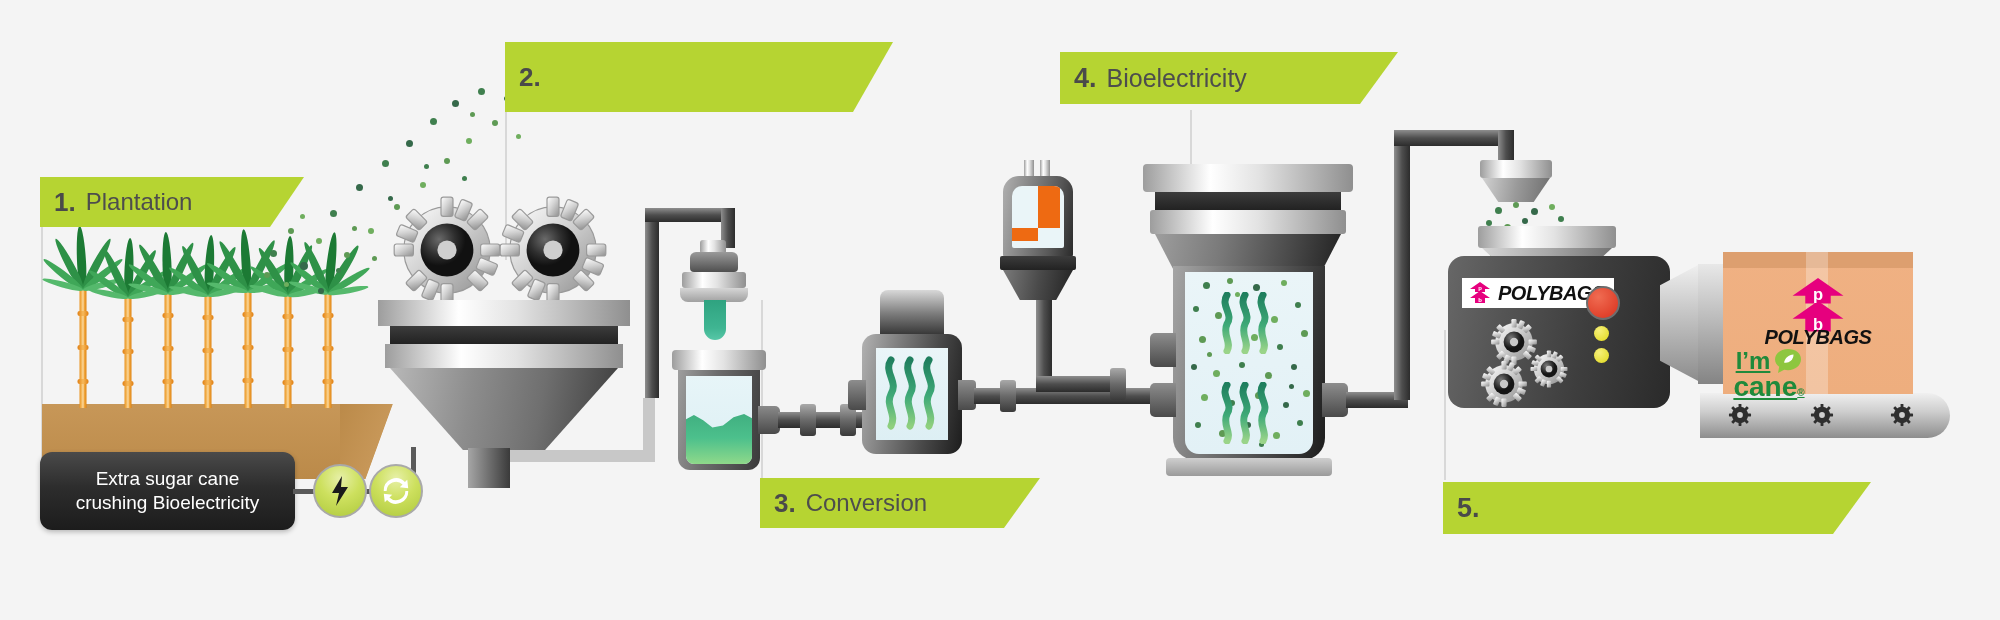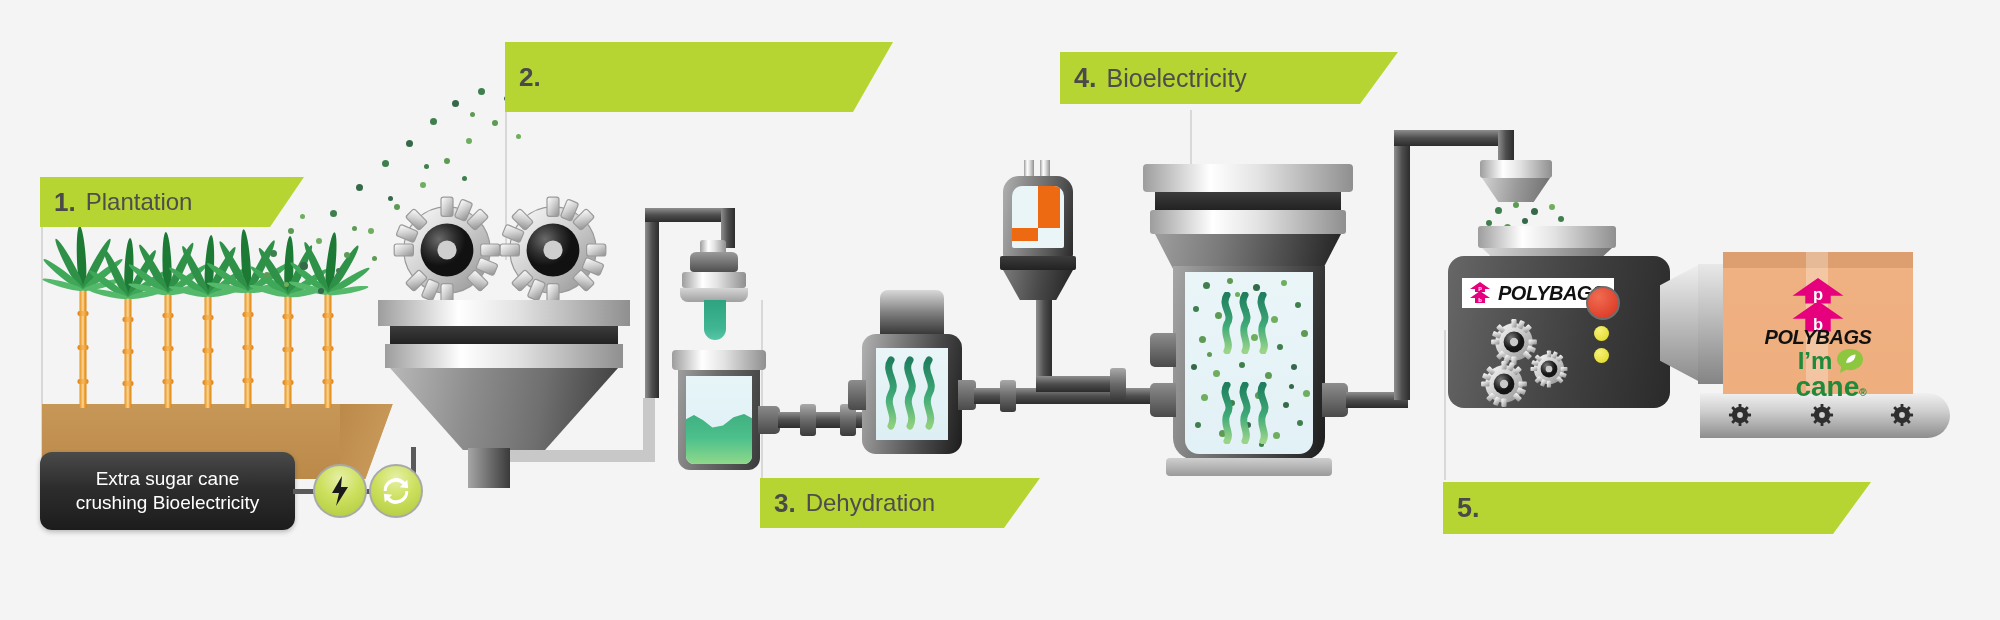--- a/index.html
+++ b/index.html
@@ -213,21 +213,21 @@
 
   <div class="banner" style="left:505px;top:42px;width:348px;height:70px;padding-left:14px;gap:12px;align-items:center;">
     <span class="num" style="font-size:26px;">2.</span>
     <span style="font-size:22px;color:#4d4d4d;line-height:1.25;">
     </span>
   </div>
   <div style="position:absolute;left:853px;top:42px;width:40px;height:70px;background:#b6d432;clip-path:polygon(0 0,100% 0,0 100%);"></div>
 
   <div class="banner" style="left:760px;top:478px;width:244px;height:50px;padding-left:14px;gap:10px;">
     <span class="num" style="font-size:26px;">3.</span>
-    <span class="txt" style="font-size:24px;">Dehydration</span>
+    <span class="txt" style="font-size:24px;">Conversion</span>
   </div>
   <div style="position:absolute;left:1004px;top:478px;width:36px;height:50px;background:#b6d432;clip-path:polygon(0 0,100% 0,0 100%);"></div>
 
   <div class="banner" style="left:1060px;top:52px;width:300px;height:52px;padding-left:14px;gap:10px;">
     <span class="num" style="font-size:27px;">4.</span>
     <span class="txt" style="font-size:25px;">Bioelectricity</span>
   </div>
   <div style="position:absolute;left:1360px;top:52px;width:38px;height:52px;background:#b6d432;clip-path:polygon(0 0,100% 0,0 100%);"></div>
 
   <div class="banner" style="left:1443px;top:482px;width:390px;height:52px;padding-left:14px;gap:8px;">
@@ -654,21 +654,21 @@
   <div class="boxtop" style="left:1723px;top:252px;width:190px;height:16px;"></div>
   <div class="boxseam" style="left:1806px;top:252px;width:22px;height:142px;"></div>
   <svg width="56" height="56" viewBox="0 0 20 22" style="position:absolute;left:1790px;top:278px;">
     <polygon points="10,0 20,7 15,7 15,10 5,10 5,7 0,7" fill="#e6007e"></polygon>
     <polygon points="10,9 20,16 15,16 15,21 5,21 5,16 0,16" fill="#e6007e"></polygon>
     <text x="10" y="8.6" font-family="Liberation Sans, sans-serif" font-size="6.5" font-weight="bold" fill="#fff" text-anchor="middle">p</text>
     <text x="10" y="20.4" font-family="Liberation Sans, sans-serif" font-size="6.5" font-weight="bold" fill="#fff" text-anchor="middle">b</text>
   </svg>
   <div class="polybags-box-text" style="left:1723px;top:326px;width:190px;font-size:20px;font-style:italic;letter-spacing:-.5px;">POLYBAGS</div>
 
-  <div class="imgreen" style="left:1752px;top:348px;width:158px;">
+  <div class="imgreen" style="left:1690px;top:348px;width:158px;text-decoration:underline;">
     <div style="display:flex;align-items:center;justify-content:center;gap:4px;">
       <span style="font-size:24px;">I’m</span>
       <svg width="28" height="26" viewBox="0 0 28 26">
         <path d="M14 1C6.8 1 1 5.6 1 11.3c0 3 1.6 5.7 4.2 7.5L4 25l6.2-3.2c1.2.2 2.5.4 3.8.4 7.2 0 13-4.6 13-10.9S21.2 1 14 1z" fill="#8dc63f"></path>
         <path d="M19.5 6.5c-5 .5-8.5 3.5-9.5 8 2.5.5 5 0 6.8-1.7 1.9-1.8 2.8-4 2.7-6.3z" fill="#fff"></path>
       </svg>
     </div>
     <div style="display:flex;align-items:baseline;justify-content:center;">
       <span style="font-size:28px;">cane</span>
       <span style="font-size:10px;">®</span>

